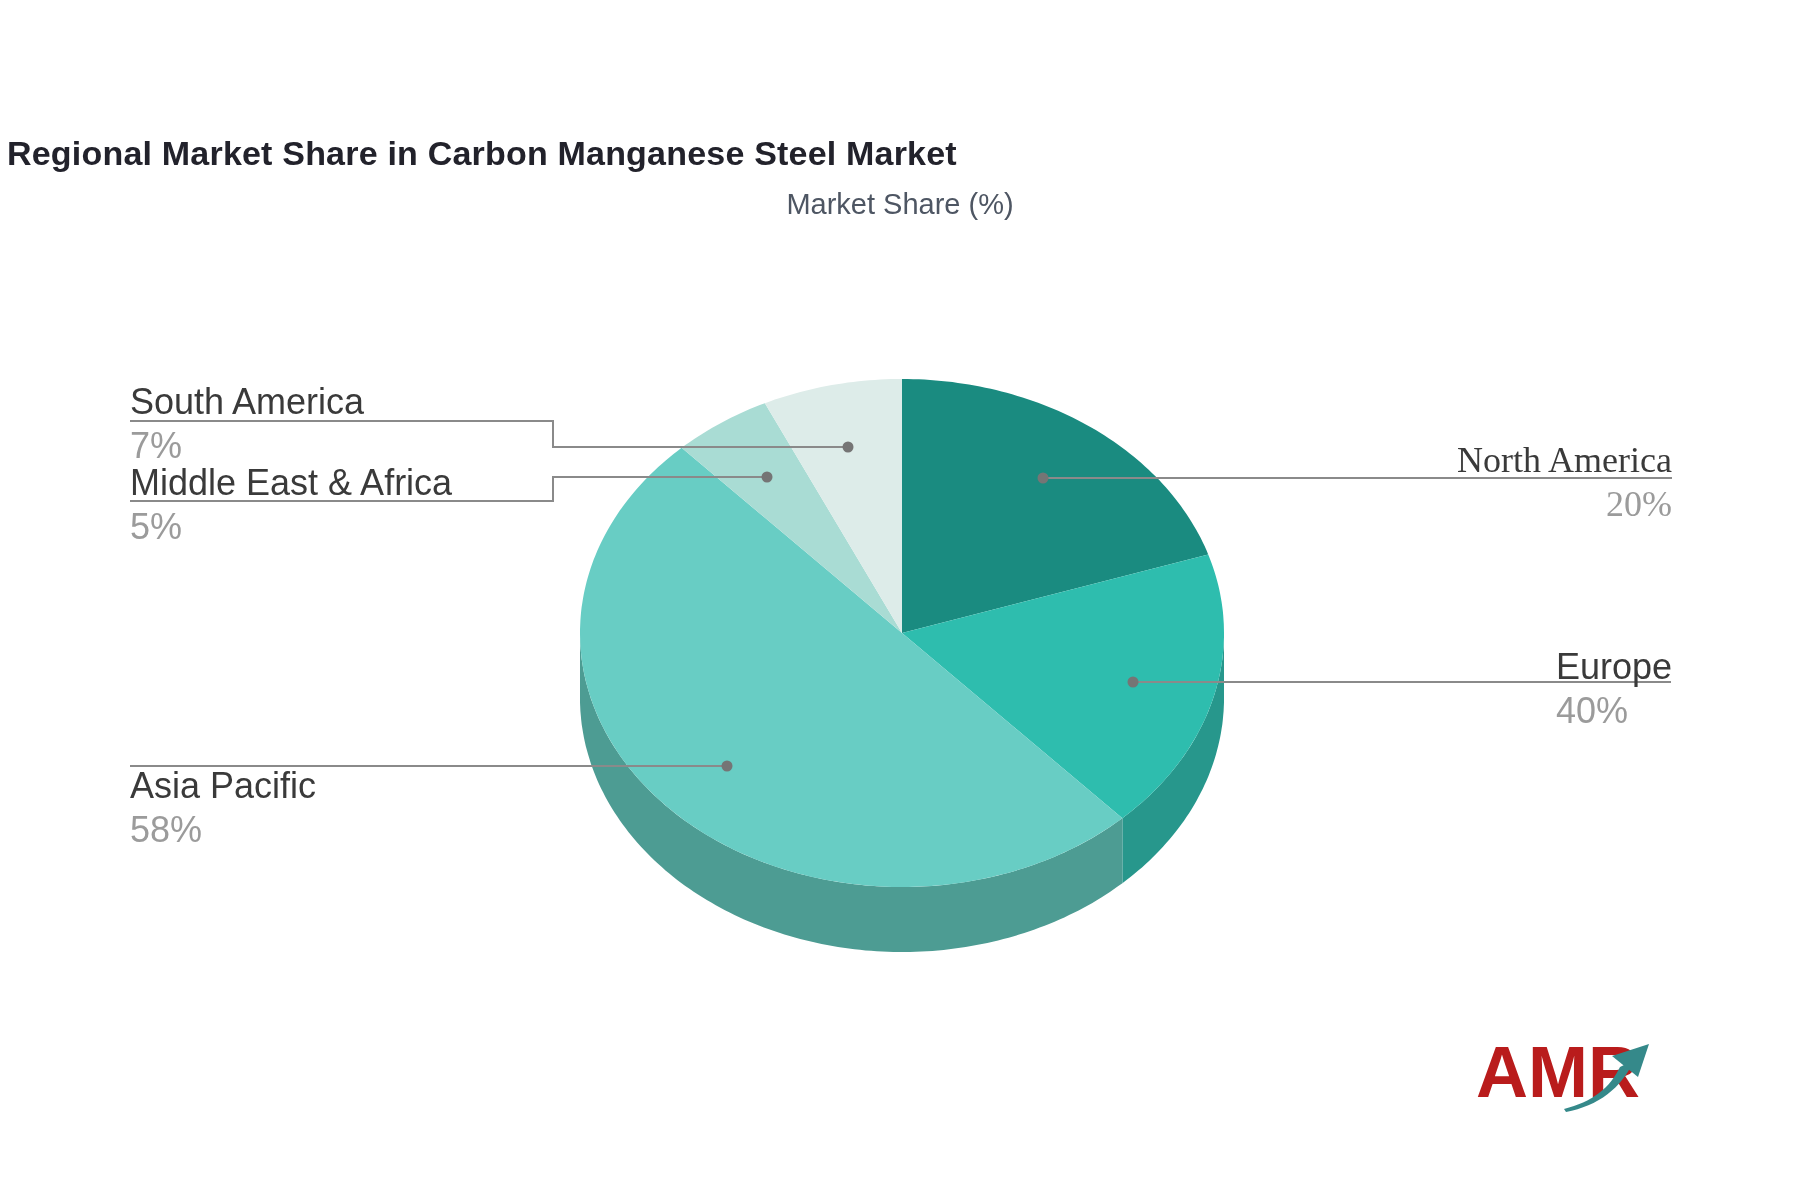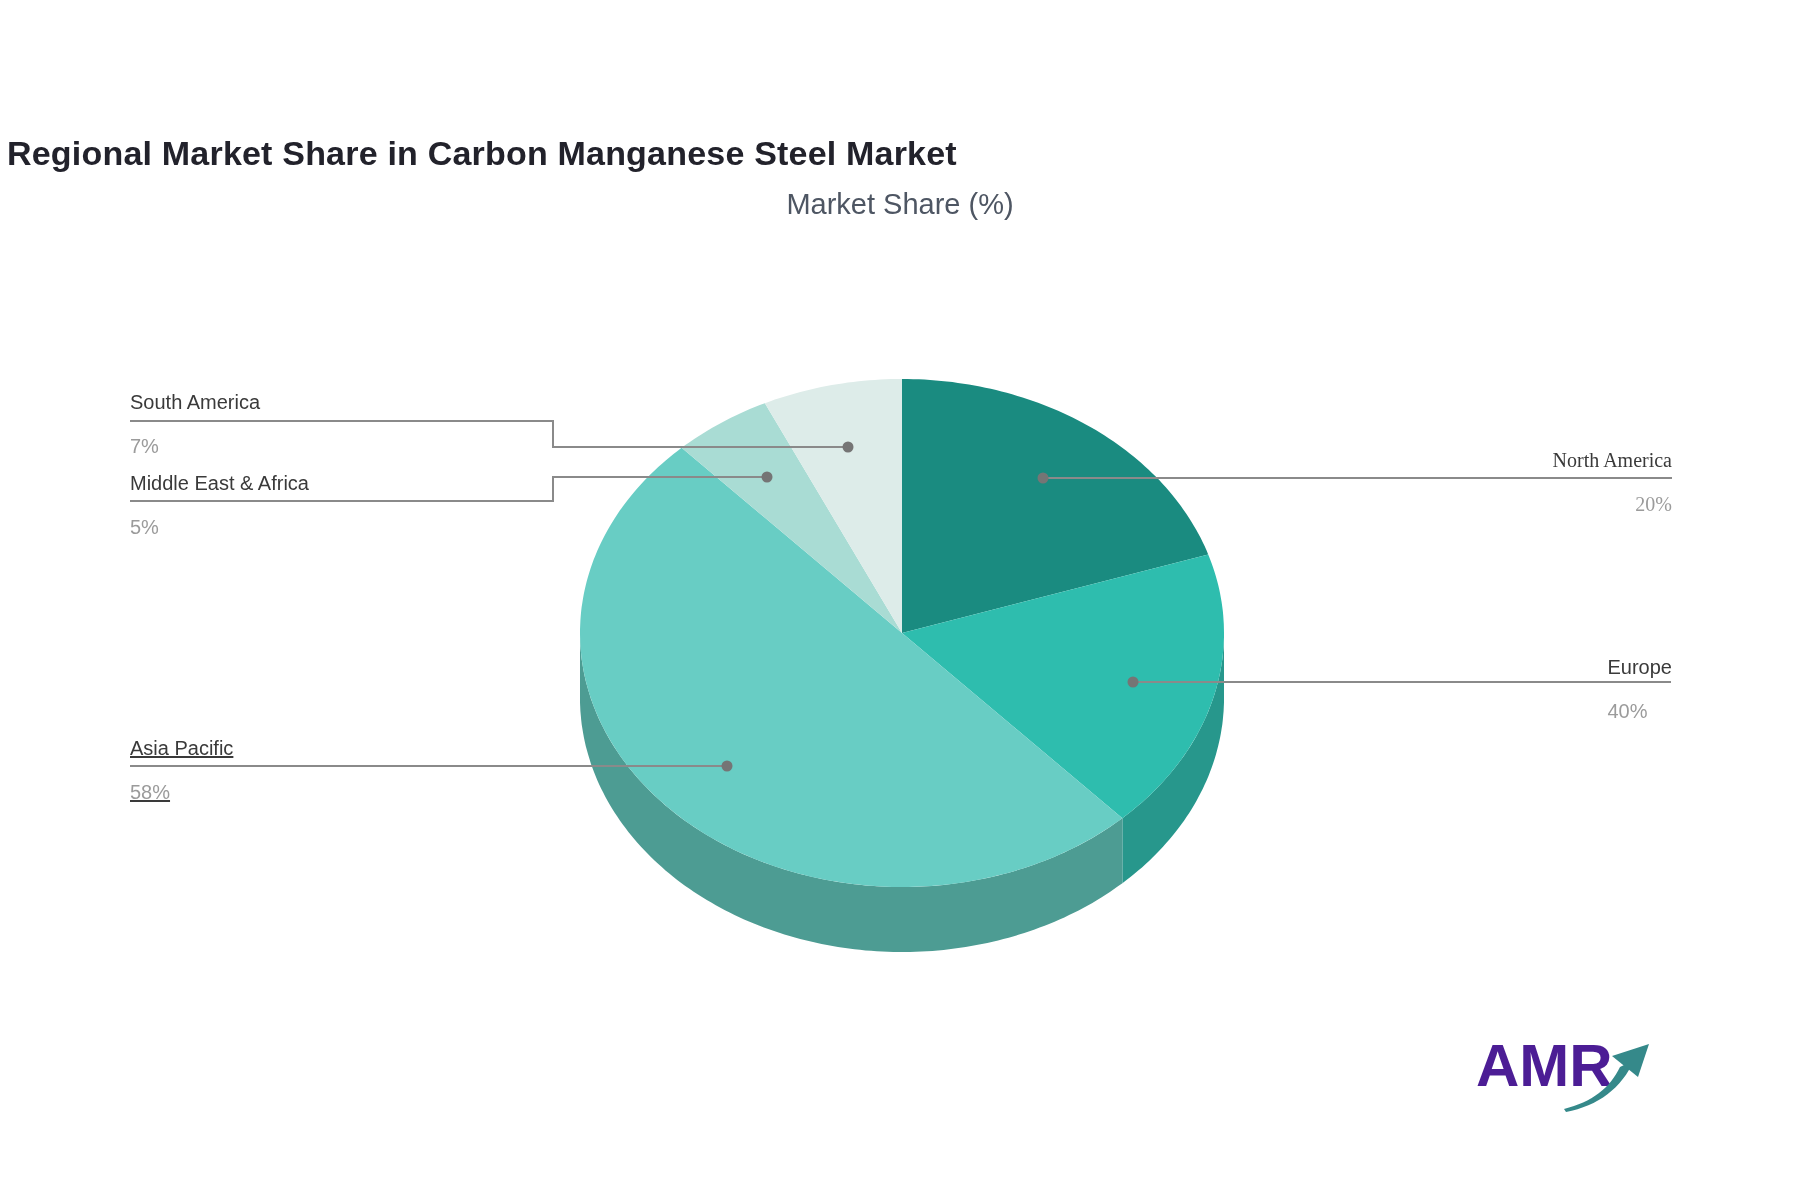--- a/index.html
+++ b/index.html
@@ -9,30 +9,30 @@
   }
   .chart-title{
     position:absolute;top:136px;left:0;right:0;text-align:left;
     font-size:34px;font-weight:700;color:#22222b;letter-spacing:.2px;line-height:1.05;margin-left:7px;
   }
   .chart-subtitle{
     position:absolute;top:189px;left:0;right:0;text-align:center;
     font-size:29px;font-weight:400;color:#4e5663;line-height:1.05;
   }
   #pie-svg{position:absolute;left:0;top:0;width:1800px;height:1196px;}
-  .callout{position:absolute;font-size:20px;line-height:36px;color:#3a3a3a;white-space:nowrap;}
+  .callout{position:absolute;font-size:36px;line-height:36px;color:#3a3a3a;white-space:nowrap;}
   .callout .c-pct{margin-top:8px;color:#9b9b9b;}
   .pos-sa{top:384px;left:130px;}
   .pos-mea{top:465px;left:130px;}
-  .pos-ap{top:730px;left:130px;text-decoration:underline;}
+  .pos-ap{top:768px;left:130px;}
   .pos-na{top:442px;right:128px;text-align:right;font-family:Liberation Serif, serif;}
   .pos-eu{top:649px;right:128px;}
   .logo{position:absolute;left:1476px;top:1036px;width:190px;height:90px;}
   .logo-text{
-    position:absolute;left:0;top:0;font-size:60px;font-weight:800;color:#4c1d95;
+    position:absolute;left:0;top:0;font-size:72px;font-weight:800;color:#b91c1c;
     line-height:1;letter-spacing:0;
   }
   .logo-arrow{position:absolute;left:76px;top:0px;}
 </style>
 </head>
 <body>
 
 <div class="stage">
 
   <div class="chart-title">Regional Market Share in Carbon Manganese Steel Market</div>

